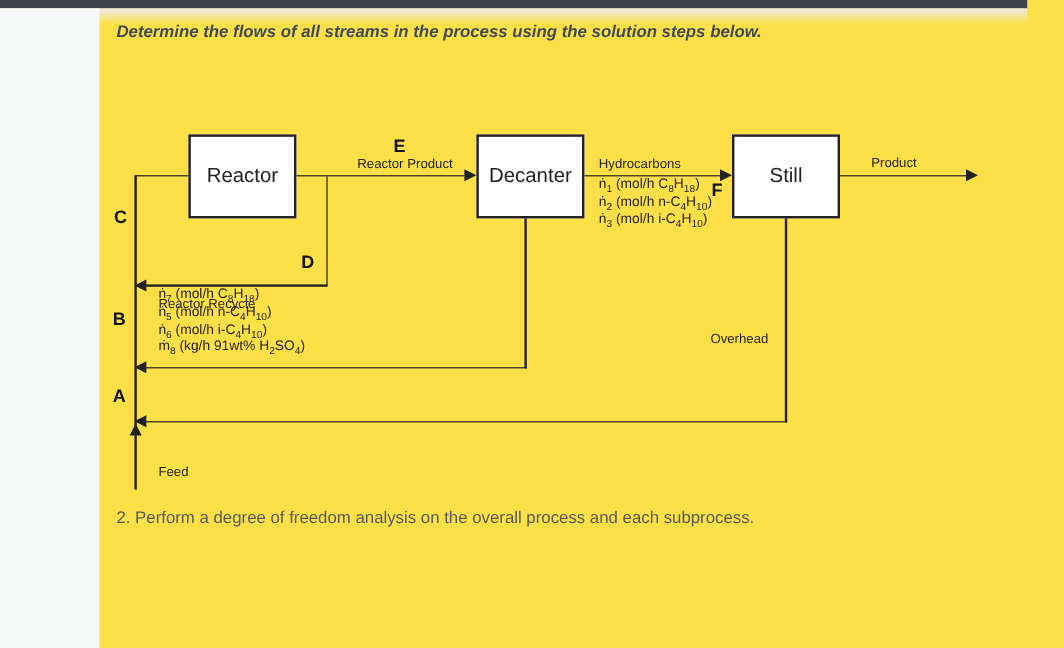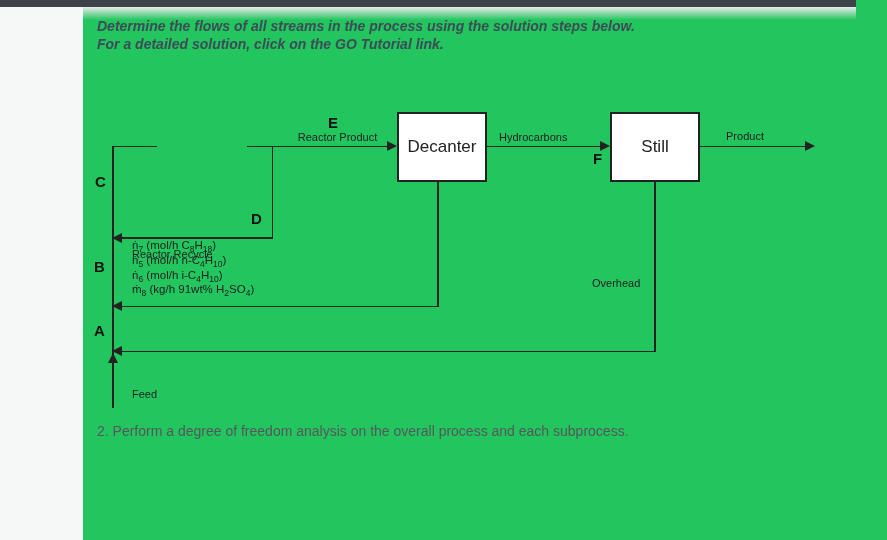--- a/index.html
+++ b/index.html
@@ -1,17 +1,17 @@
 <!DOCTYPE html>
 <html><head>
 <meta charset="utf-8">
 <style>
   * { margin:0; padding:0; box-sizing:border-box; }
   body { background:#ffffff; font-family:"Liberation Sans", sans-serif; }
-  .screen { position:relative; width:887px; height:540px; background:#22c55e; overflow:hidden; }
+  .screen { position:relative; width:887px; height:540px; background:#fde047; overflow:hidden; }
 
   .top-bar { position:absolute; left:0; top:0; width:856px; height:7px; background:#3e4349; }
   .top-shadow { position:absolute; left:0; top:7px; width:856px; height:13px;
                 background:linear-gradient(#ebebeb, rgba(255,255,255,0)); }
   .left-panel { position:absolute; left:0; top:7px; width:83px; height:533px; background:#f6f7f7; }
 
   .txt { position:absolute; color:#54585d; font-size:14px; white-space:nowrap; }
   .emph { color:#3d4b57; font-weight:bold; font-style:italic; }
   sup { font-size:9px; }
 
@@ -36,45 +36,52 @@
 </head>
 <body>
 
 <div class="screen">
 
   <div class="top-bar"></div>
   <div class="top-shadow"></div>
   <div class="left-panel"></div>
 
   <div class="txt emph" style="left:97px; top:18px;">Determine the flows of all streams in the process using the solution steps below.</div>
-  <div class="txt emph" style="left:97px; top:36px;">For a detailed solution, click on the GO Tutorial link.</div>
 
 
   <div class="dgm">
 
+    <div class="unit-box" style="left:157px; top:112px;">
+      <span>Reactor</span>
+    </div>
     <div class="unit-box" style="left:397px; top:112px;">
       <span>Decanter</span>
     </div>
     <div class="unit-box" style="left:610px; top:112px;">
       <span>Still</span>
     </div>
 
     <div class="vline" style="left:112px; top:145.5px; height:262.5px;"></div>
 
     <div class="hline" style="left:113px; top:145.5px; width:44px;"></div>
 
     <div class="hline" style="left:247px; top:145.5px; width:140px;"></div>
     <div class="arr-r" style="left:387px; top:141.25px;"></div>
     <div class="letter" style="left:328px; top:114px;">E</div>
     <div class="slabel" style="left:285px; top:131px; width:105px; text-align:center;">Reactor Product</div>
 
     <div class="hline" style="left:487px; top:145.5px; width:113px;"></div>
     <div class="arr-r" style="left:600px; top:141.25px;"></div>
     <div class="slabel" style="left:499px; top:131px;">Hydrocarbons</div>
     <div class="letter" style="left:593px; top:150px;">F</div>
+    <div class="comp-block" style="left:499px; top:147px;">
+      <div>ṅ<sub>1</sub> (mol/h C<sub>8</sub>H<sub>18</sub>)</div>
+      <div>ṅ<sub>2</sub> (mol/h n-C<sub>4</sub>H<sub>10</sub>)</div>
+      <div>ṅ<sub>3</sub> (mol/h i-C<sub>4</sub>H<sub>10</sub>)</div>
+    </div>
 
     <div class="hline" style="left:700px; top:145.5px; width:105px;"></div>
     <div class="arr-r" style="left:805px; top:141.25px;"></div>
     <div class="slabel" style="left:705px; top:130px; width:80px; text-align:center;">Product</div>
 
     <div class="vline" style="left:271.5px; top:147px; height:90.5px;"></div>
     <div class="hline" style="left:121px; top:237px; width:151.5px;"></div>
     <div class="arr-l" style="left:112px; top:232.75px;"></div>
     <div class="letter" style="left:251px; top:210px;">D</div>
     <div class="slabel" style="left:132px; top:220px;margin-top:28px;">Reactor Recycle</div>

